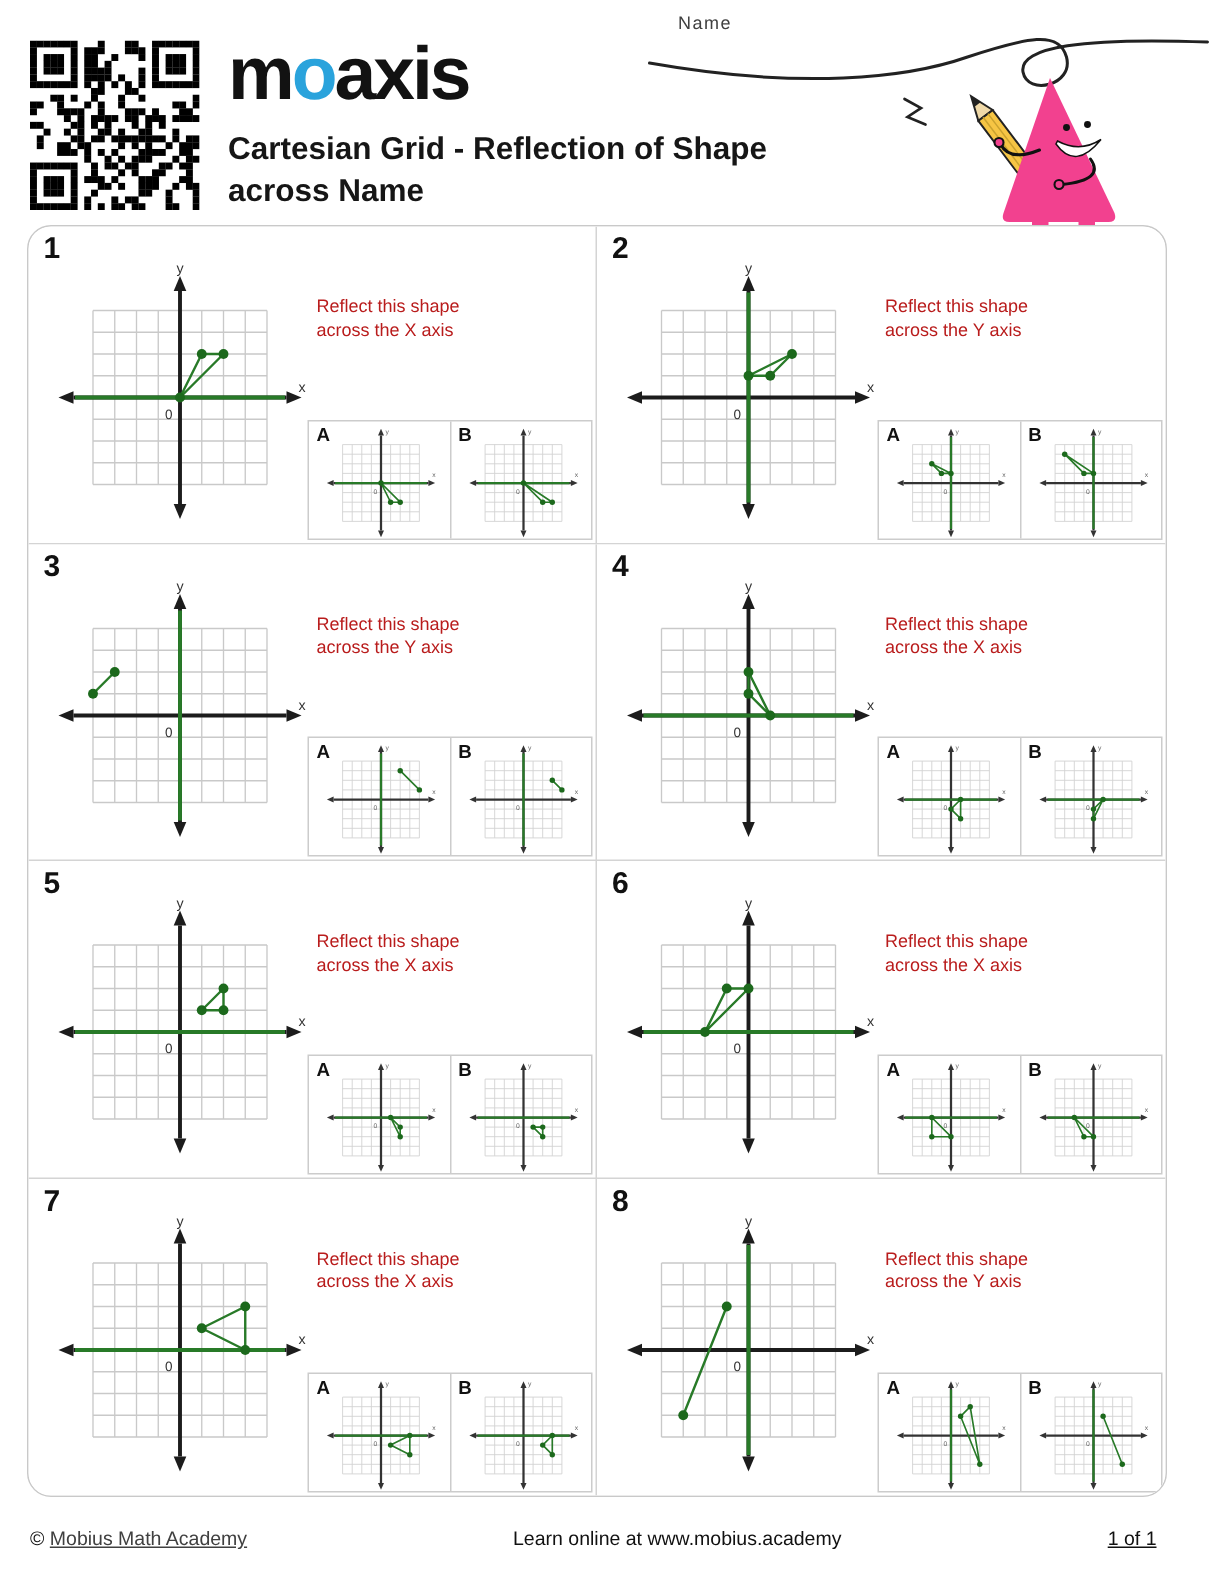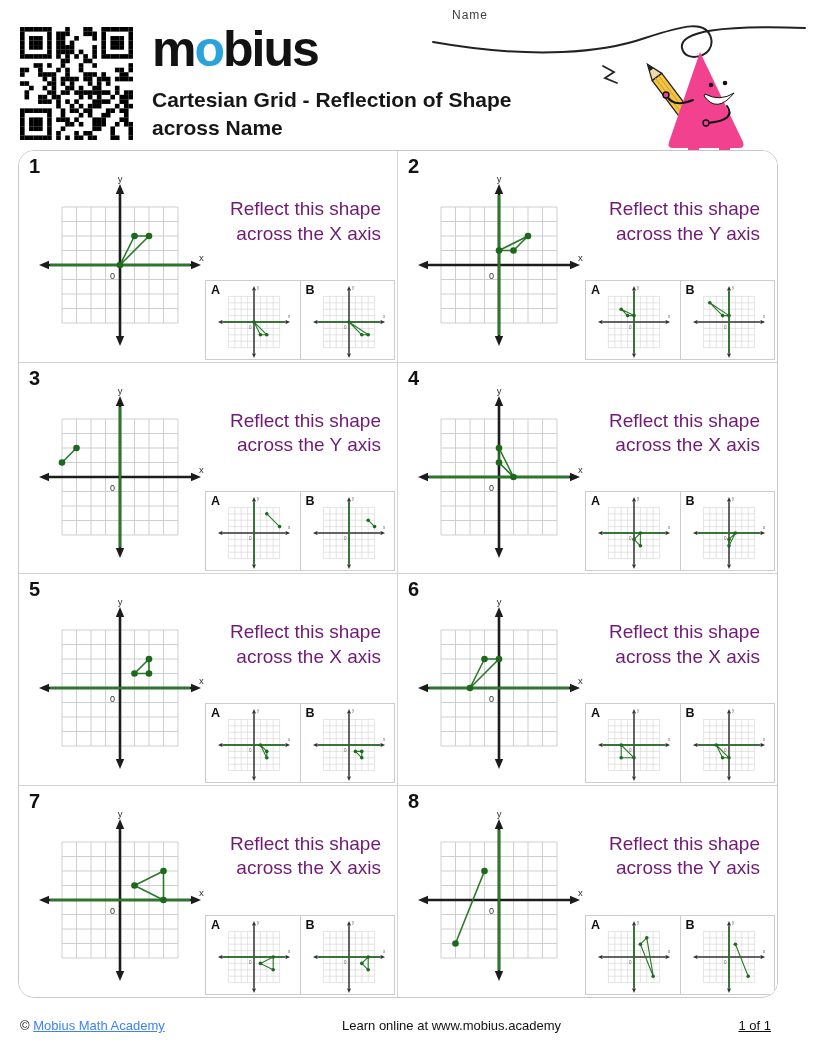--- a/index.html
+++ b/index.html
@@ -20,33 +20,33 @@
   
   .problems { position:absolute; left:18px; top:150px; width:760px; height:848px;
           border:1.5px solid #c9c9c9; border-radius:16px; overflow:hidden;
           display:grid; grid-template-columns:1fr 1fr; grid-template-rows:repeat(4,1fr);
           background:#fff; }
   .card { position:relative; border-right:1.5px solid #d4d4d4; border-bottom:1.5px solid #d4d4d4; background:#fff; }
   .card:nth-child(2n) { border-right:none; }
   .card:nth-child(n+7) { border-bottom:none; }
   .card-number { position:absolute; left:10px; top:4px; font-size:20px; font-weight:bold; color:#111; }
   .main-graph { position:absolute; left:16px; top:20px; }
-  .instruction { position:absolute; left:192px; top:46px; width:170px; text-align:right;
-          font-size:19px; color:#701a75; line-height:1.3; }
+  .instruction { position:absolute; left:192px; top:46px; width:170px; text-align:left;
+          font-size:12px; color:#b91c1c; line-height:1.3; }
   .options { position:absolute; right:2px; bottom:2px; width:190px; height:80px;
           border:1.5px solid #cccccc; display:flex; background:#fff; }
   .option { flex:1; position:relative; border-right:1.5px solid #cccccc; }
   .option:last-child { border-right:none; }
   .option-label { position:absolute; left:5px; top:2px; font-size:12.5px; font-weight:bold; color:#111; }
   .option-graph { position:absolute; left:11px; top:3px; }
 
   
   .footer { position:absolute; left:0; top:1018px; width:815px; font-size:13px; color:#111; }
   .footer-left { position:absolute; left:20px; top:0; }
-  .footer-left a { color:#3b82f6; text-decoration:underline; }
+  .footer-left a { color:#404040; text-decoration:underline; }
   .footer-center { position:absolute; left:0; width:100%; text-align:center; top:0;margin-left:44px; }
   .footer-right { position:absolute; right:44px; top:0;text-decoration:underline; }
 </style>
 </head>
 <body>
 
 <div class="sheet">
 
   <svg class="qr" id="qr-svg" viewBox="0 0 113 113">
       <rect x="0" y="0" width="4.619999999999999" height="4.619999999999999" fill="#000"></rect>
@@ -342,21 +342,21 @@
       <rect x="45.199999999999996" y="108.47999999999999" width="4.619999999999999" height="4.619999999999999" fill="#000"></rect>
       <rect x="54.239999999999995" y="108.47999999999999" width="4.619999999999999" height="4.619999999999999" fill="#000"></rect>
       <rect x="58.75999999999999" y="108.47999999999999" width="4.619999999999999" height="4.619999999999999" fill="#000"></rect>
       <rect x="67.8" y="108.47999999999999" width="4.619999999999999" height="4.619999999999999" fill="#000"></rect>
       <rect x="72.32" y="108.47999999999999" width="4.619999999999999" height="4.619999999999999" fill="#000"></rect>
       <rect x="90.39999999999999" y="108.47999999999999" width="4.619999999999999" height="4.619999999999999" fill="#000"></rect>
       <rect x="94.91999999999999" y="108.47999999999999" width="4.619999999999999" height="4.619999999999999" fill="#000"></rect>
       <rect x="108.47999999999999" y="108.47999999999999" width="4.619999999999999" height="4.619999999999999" fill="#000"></rect>
     </svg>
 
-  <div class="logo"><span>m</span><span class="logo-o">o</span><span>bius</span></div>
+  <div class="logo"><span>m</span><span class="logo-o">o</span><span>axis</span></div>
 
   <div class="worksheet-title">Cartesian Grid - Reflection of Shape across Name</div>
 
   <div class="name-label">Name</div>
 
   <svg class="doodle" width="410" height="158" viewBox="0 0 410 158">
     <path d="M28,42 C130,60 200,52 240,38 C280,25 301,20 306,38 C311,57 280,64 277,48 C274,31 318,25 400,28" fill="none" stroke="#222" stroke-width="2" stroke-linecap="round"></path>
     <path d="M198,66 l11,6 l-9,6 l12,5" fill="none" stroke="#222" stroke-width="1.8" stroke-linecap="round"></path>
     <g transform="translate(238,70) rotate(-37)">
       <polygon points="7,-2 1,14 13,14" fill="#f0d9a8" stroke="#222" stroke-width="1.3"></polygon>

